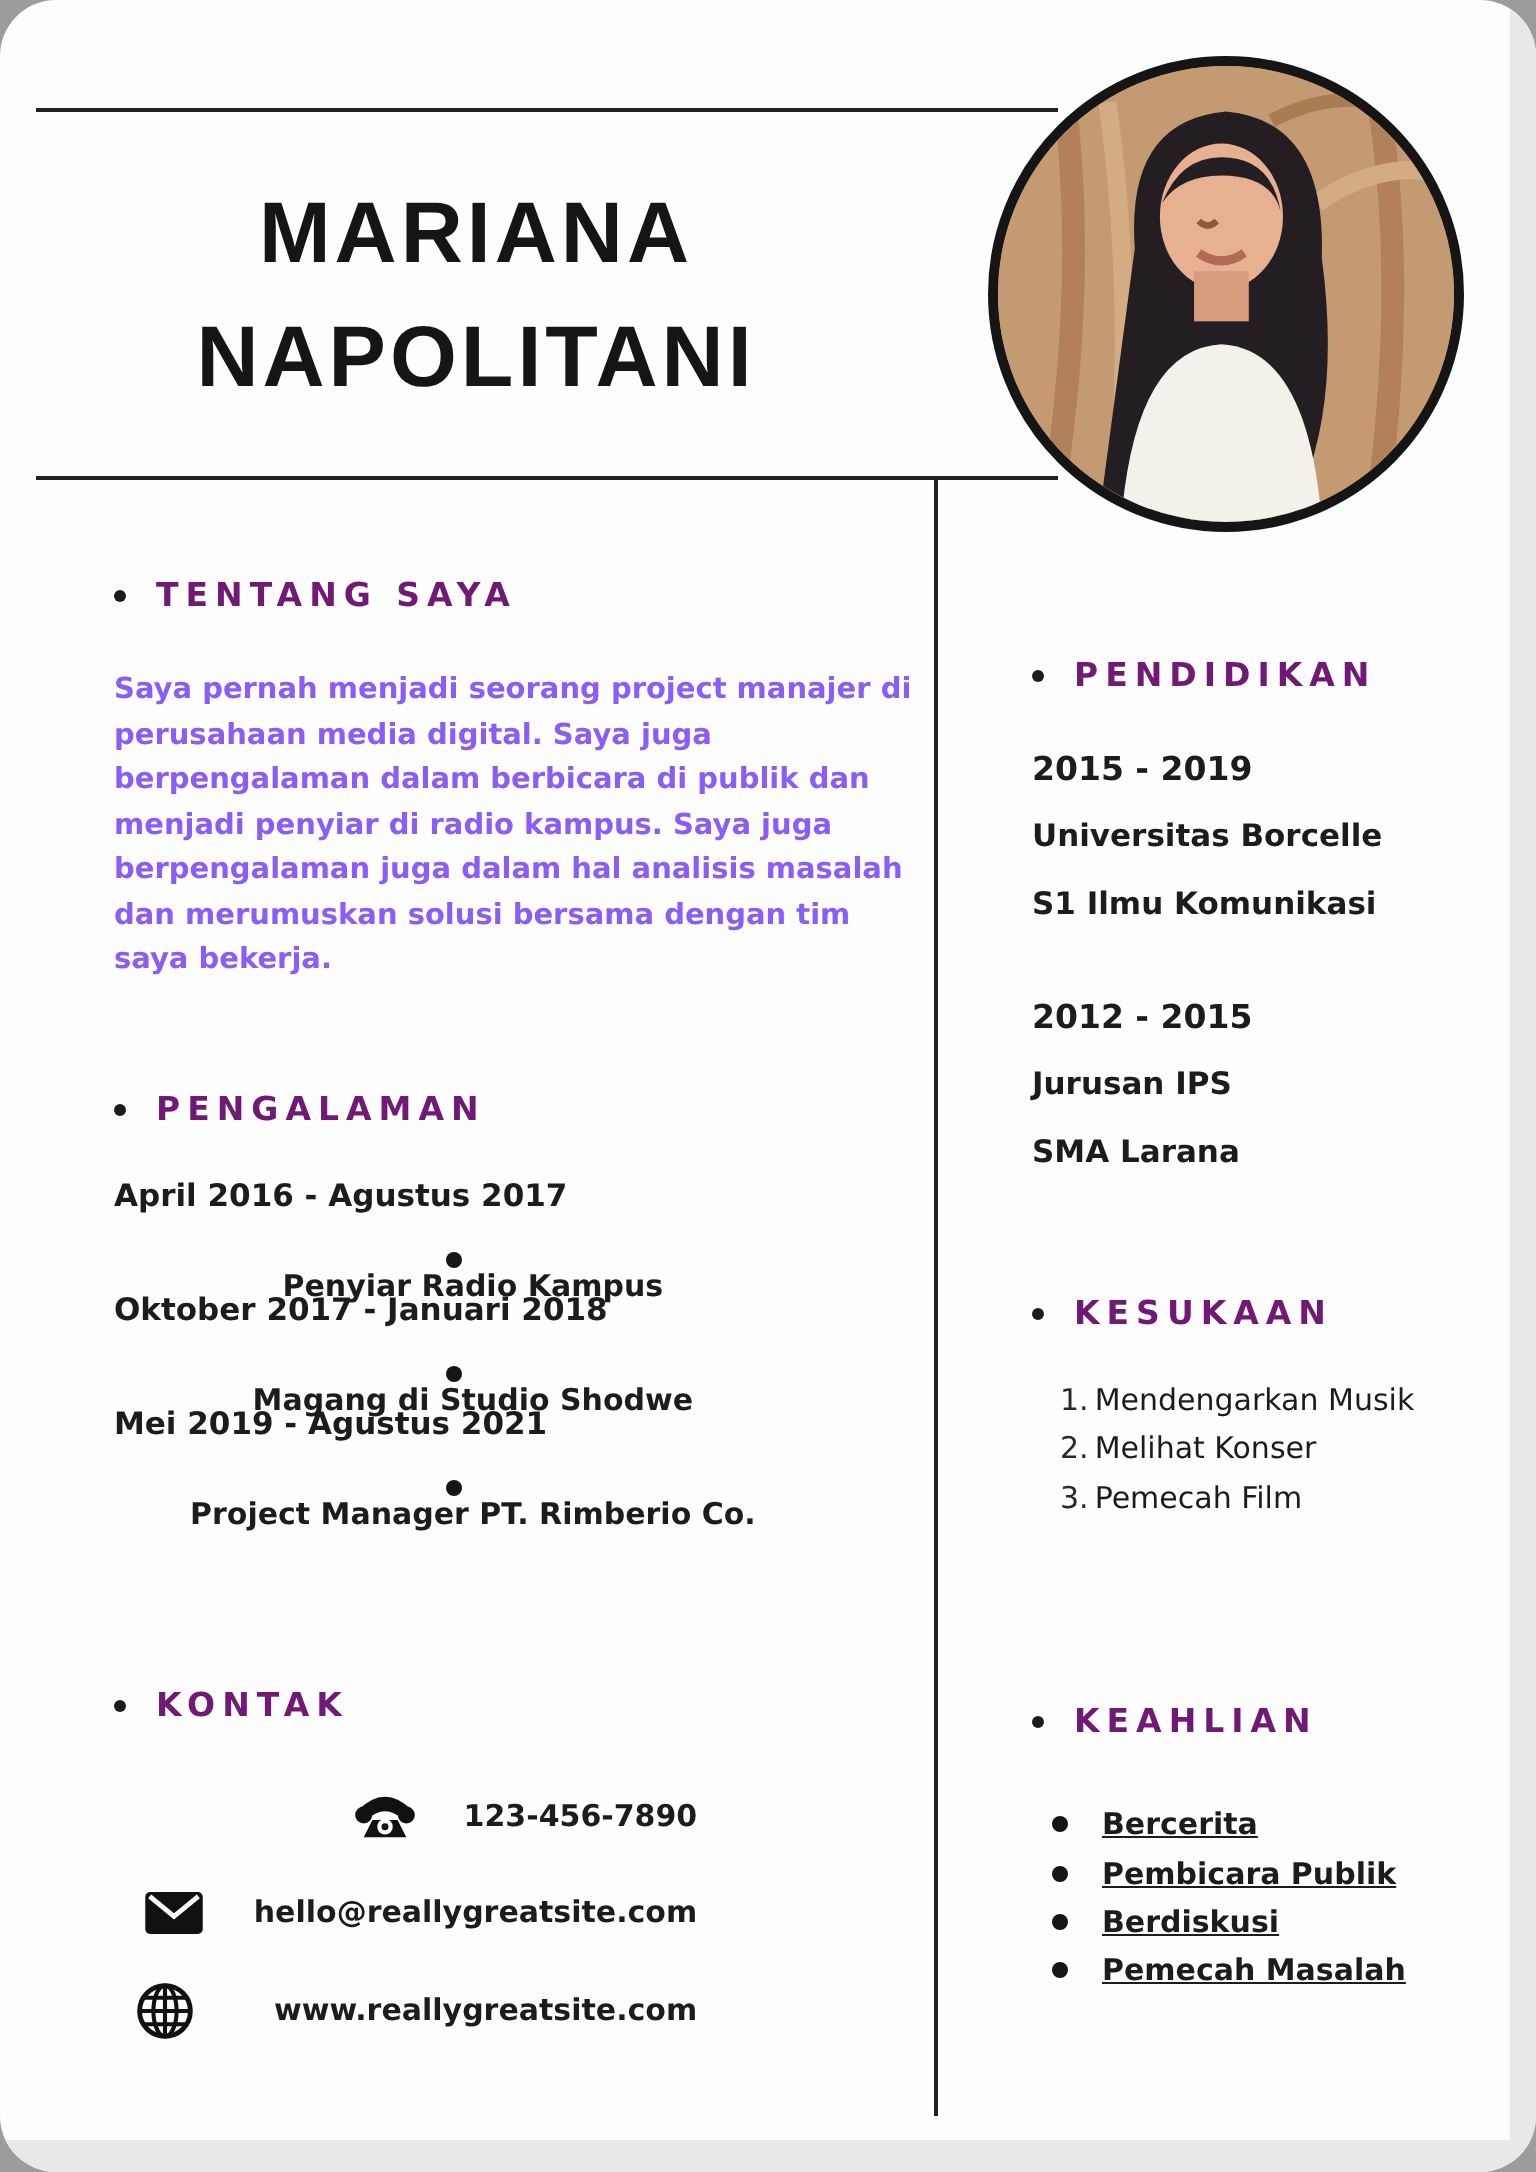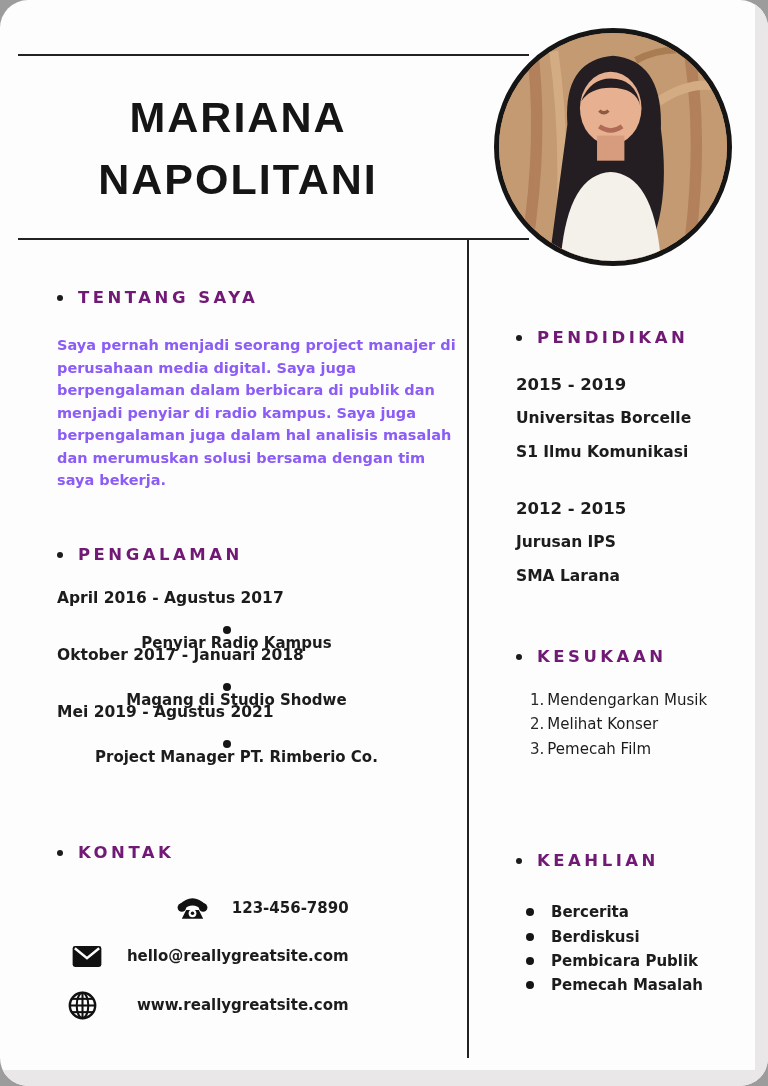--- a/index.html
+++ b/index.html
@@ -201,33 +201,33 @@
         <span class="like-label">Pemecah Film</span>
       </div>
     </div>
   </div>
 
   <div class="section" style="left:516px;top:831px;width:235px;margin-top:19px;">
     <div class="sec-heading">
       <span class="hd-dot"></span>
       <span>KEAHLIAN</span>
     </div>
-    <div class="skill-list" style="padding-left:10px;">
+    <div class="skill-list" style="padding-left:10px;text-decoration:underline;">
       <div class="skill-row">
         <span class="li-dot"></span>
         <span>Bercerita</span>
       </div>
       <div class="skill-row">
         <span class="li-dot"></span>
+        <span>Pembicara Publik</span>
+      </div>
+      <div class="skill-row">
+        <span class="li-dot"></span>
         <span>Berdiskusi</span>
       </div>
       <div class="skill-row">
         <span class="li-dot"></span>
-        <span>Pembicara Publik</span>
-      </div>
-      <div class="skill-row">
-        <span class="li-dot"></span>
         <span>Pemecah Masalah</span>
       </div>
     </div>
   </div>
 
 </div>
 
 </body></html>

